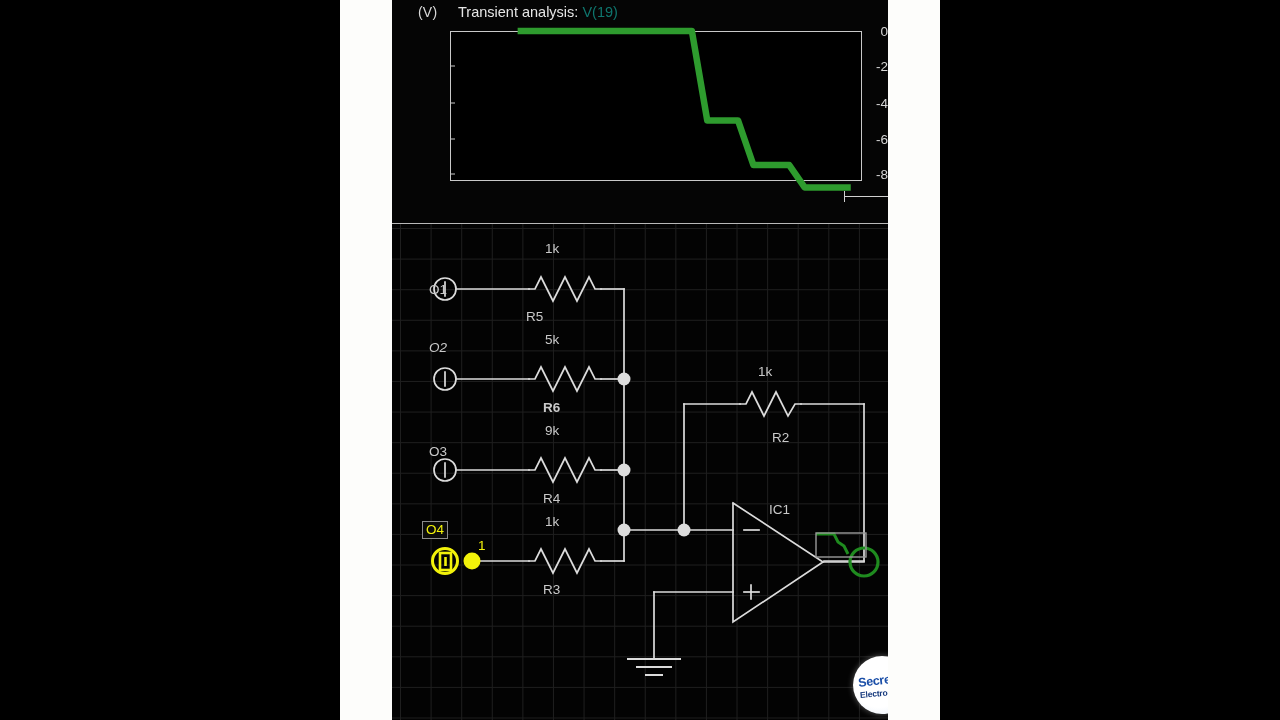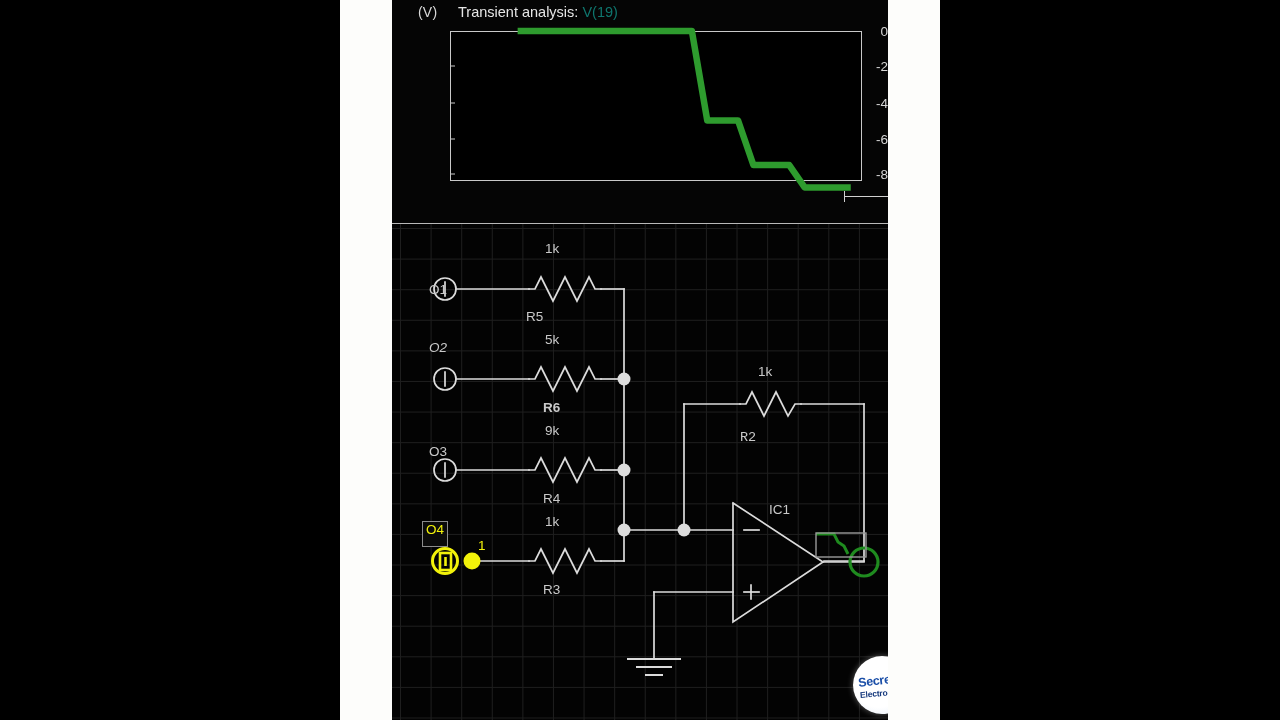--- a/index.html
+++ b/index.html
@@ -103,21 +103,21 @@
 
   .sch-label {
     position: absolute;
     font-size: 13.5px;
     color: #c9c9c9;
     white-space: nowrap;
   }
   .sch-label.sel { color: #f2f20a; }
   .sch-label.boxed {
     border: 1px solid #8c8c8c;
-    padding: 0px 3px 9px 3px;
+    padding: 0px 3px 1px 3px;
     background: #0b0b0b;
   }
 
   
   .watermark {
     position: absolute; left: 461px; top: 432px;
     width: 64px; height: 64px;
   }
   .wm-circle {
     position: absolute; left: 0; top: 0;
@@ -276,21 +276,21 @@
       <div class="sch-label" style="left:153px; top:108px;">5k</div>
       <div class="sch-label" style="left:151px; top:176px;font-weight:bold;">R6</div>
 
       <div class="sch-label" style="left:153px; top:199px;">9k</div>
       <div class="sch-label" style="left:151px; top:267px;">R4</div>
 
       <div class="sch-label" style="left:153px; top:290px;">1k</div>
       <div class="sch-label" style="left:151px; top:358px;">R3</div>
 
       <div class="sch-label" style="left:366px; top:140px;">1k</div>
-      <div class="sch-label" style="left:348px; top:206px;font-family:Liberation Mono, monospace;">R2</div>
+      <div class="sch-label" style="left:380px; top:206px;">R2</div>
 
       <div class="sch-label" style="left:377px; top:278px;">IC1</div>
 
       <div class="watermark">
         <div class="wm-circle"></div>
         <div class="wm-t1">Secret of</div>
         <div class="wm-t2">Electronics</div>
       </div>
     </div>
 

